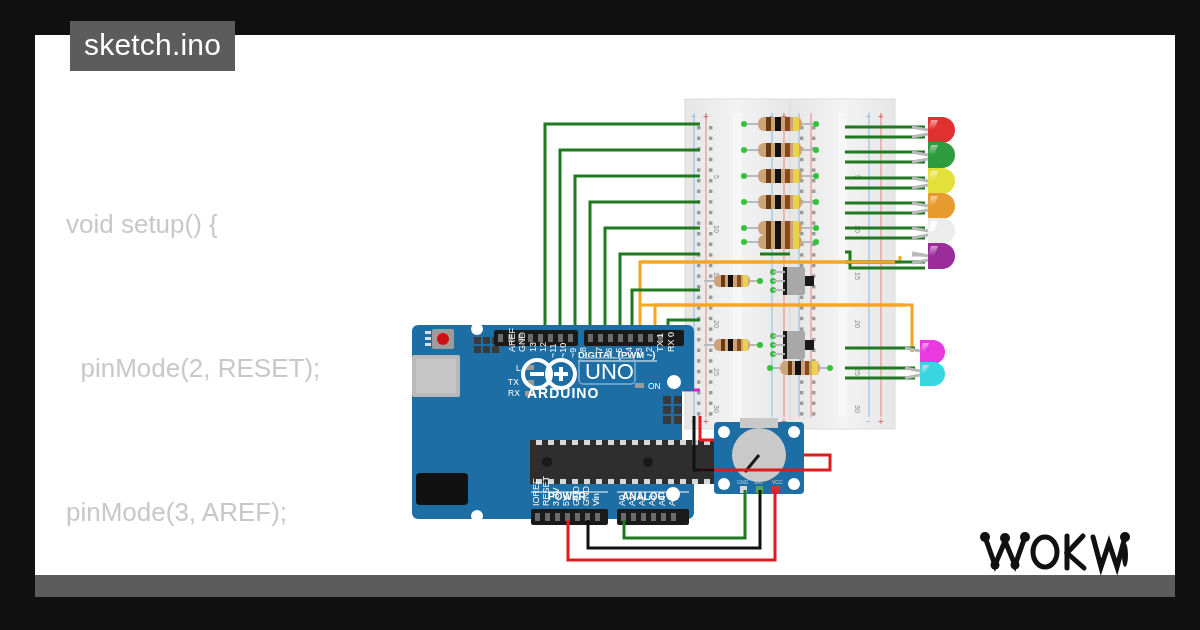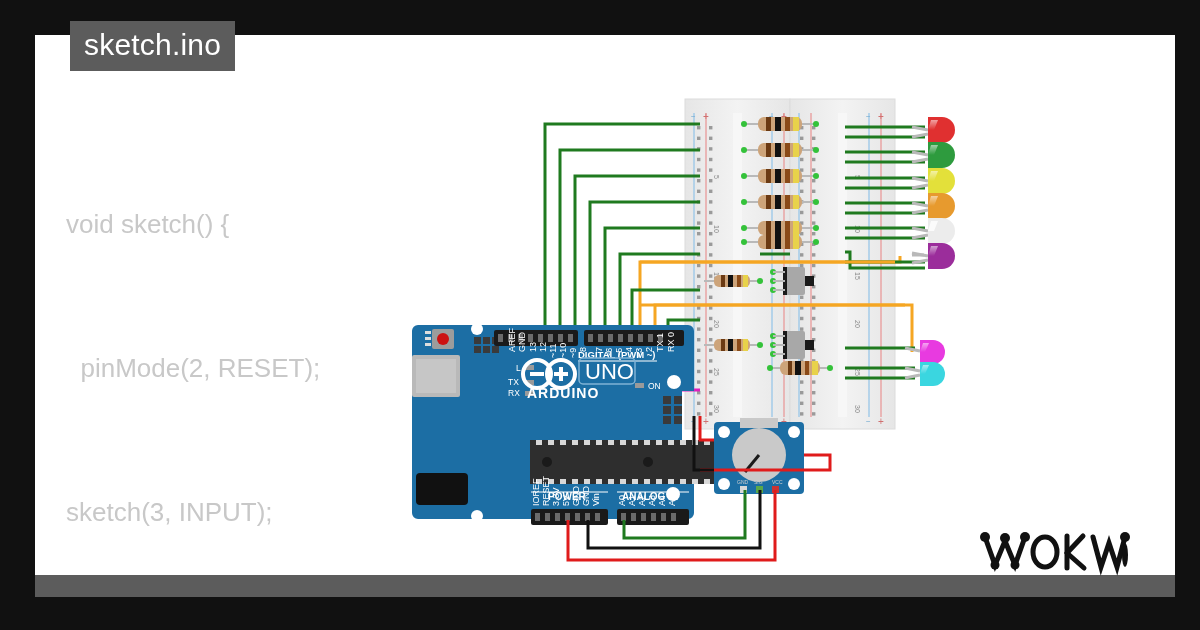--- a/index.html
+++ b/index.html
@@ -58,23 +58,23 @@
 
 <div id="root">
 
   <div class="shadow-l"></div>
   <div class="card"></div>
   <div class="card-footer"></div>
 
   <div class="file-tab">sketch.ino</div>
 
   <div class="code">
-    <div>void sketch() {</div>
+    <div>void setup() {</div>
     <div>  pinMode(2, RESET);</div>
-    <div>sketch(3, INPUT);</div>
+    <div>pinMode(3, AREF);</div>
     
     
     
     
     
     
     
   </div>
 
   <svg class="diagram" viewBox="0 0 1200 630">

